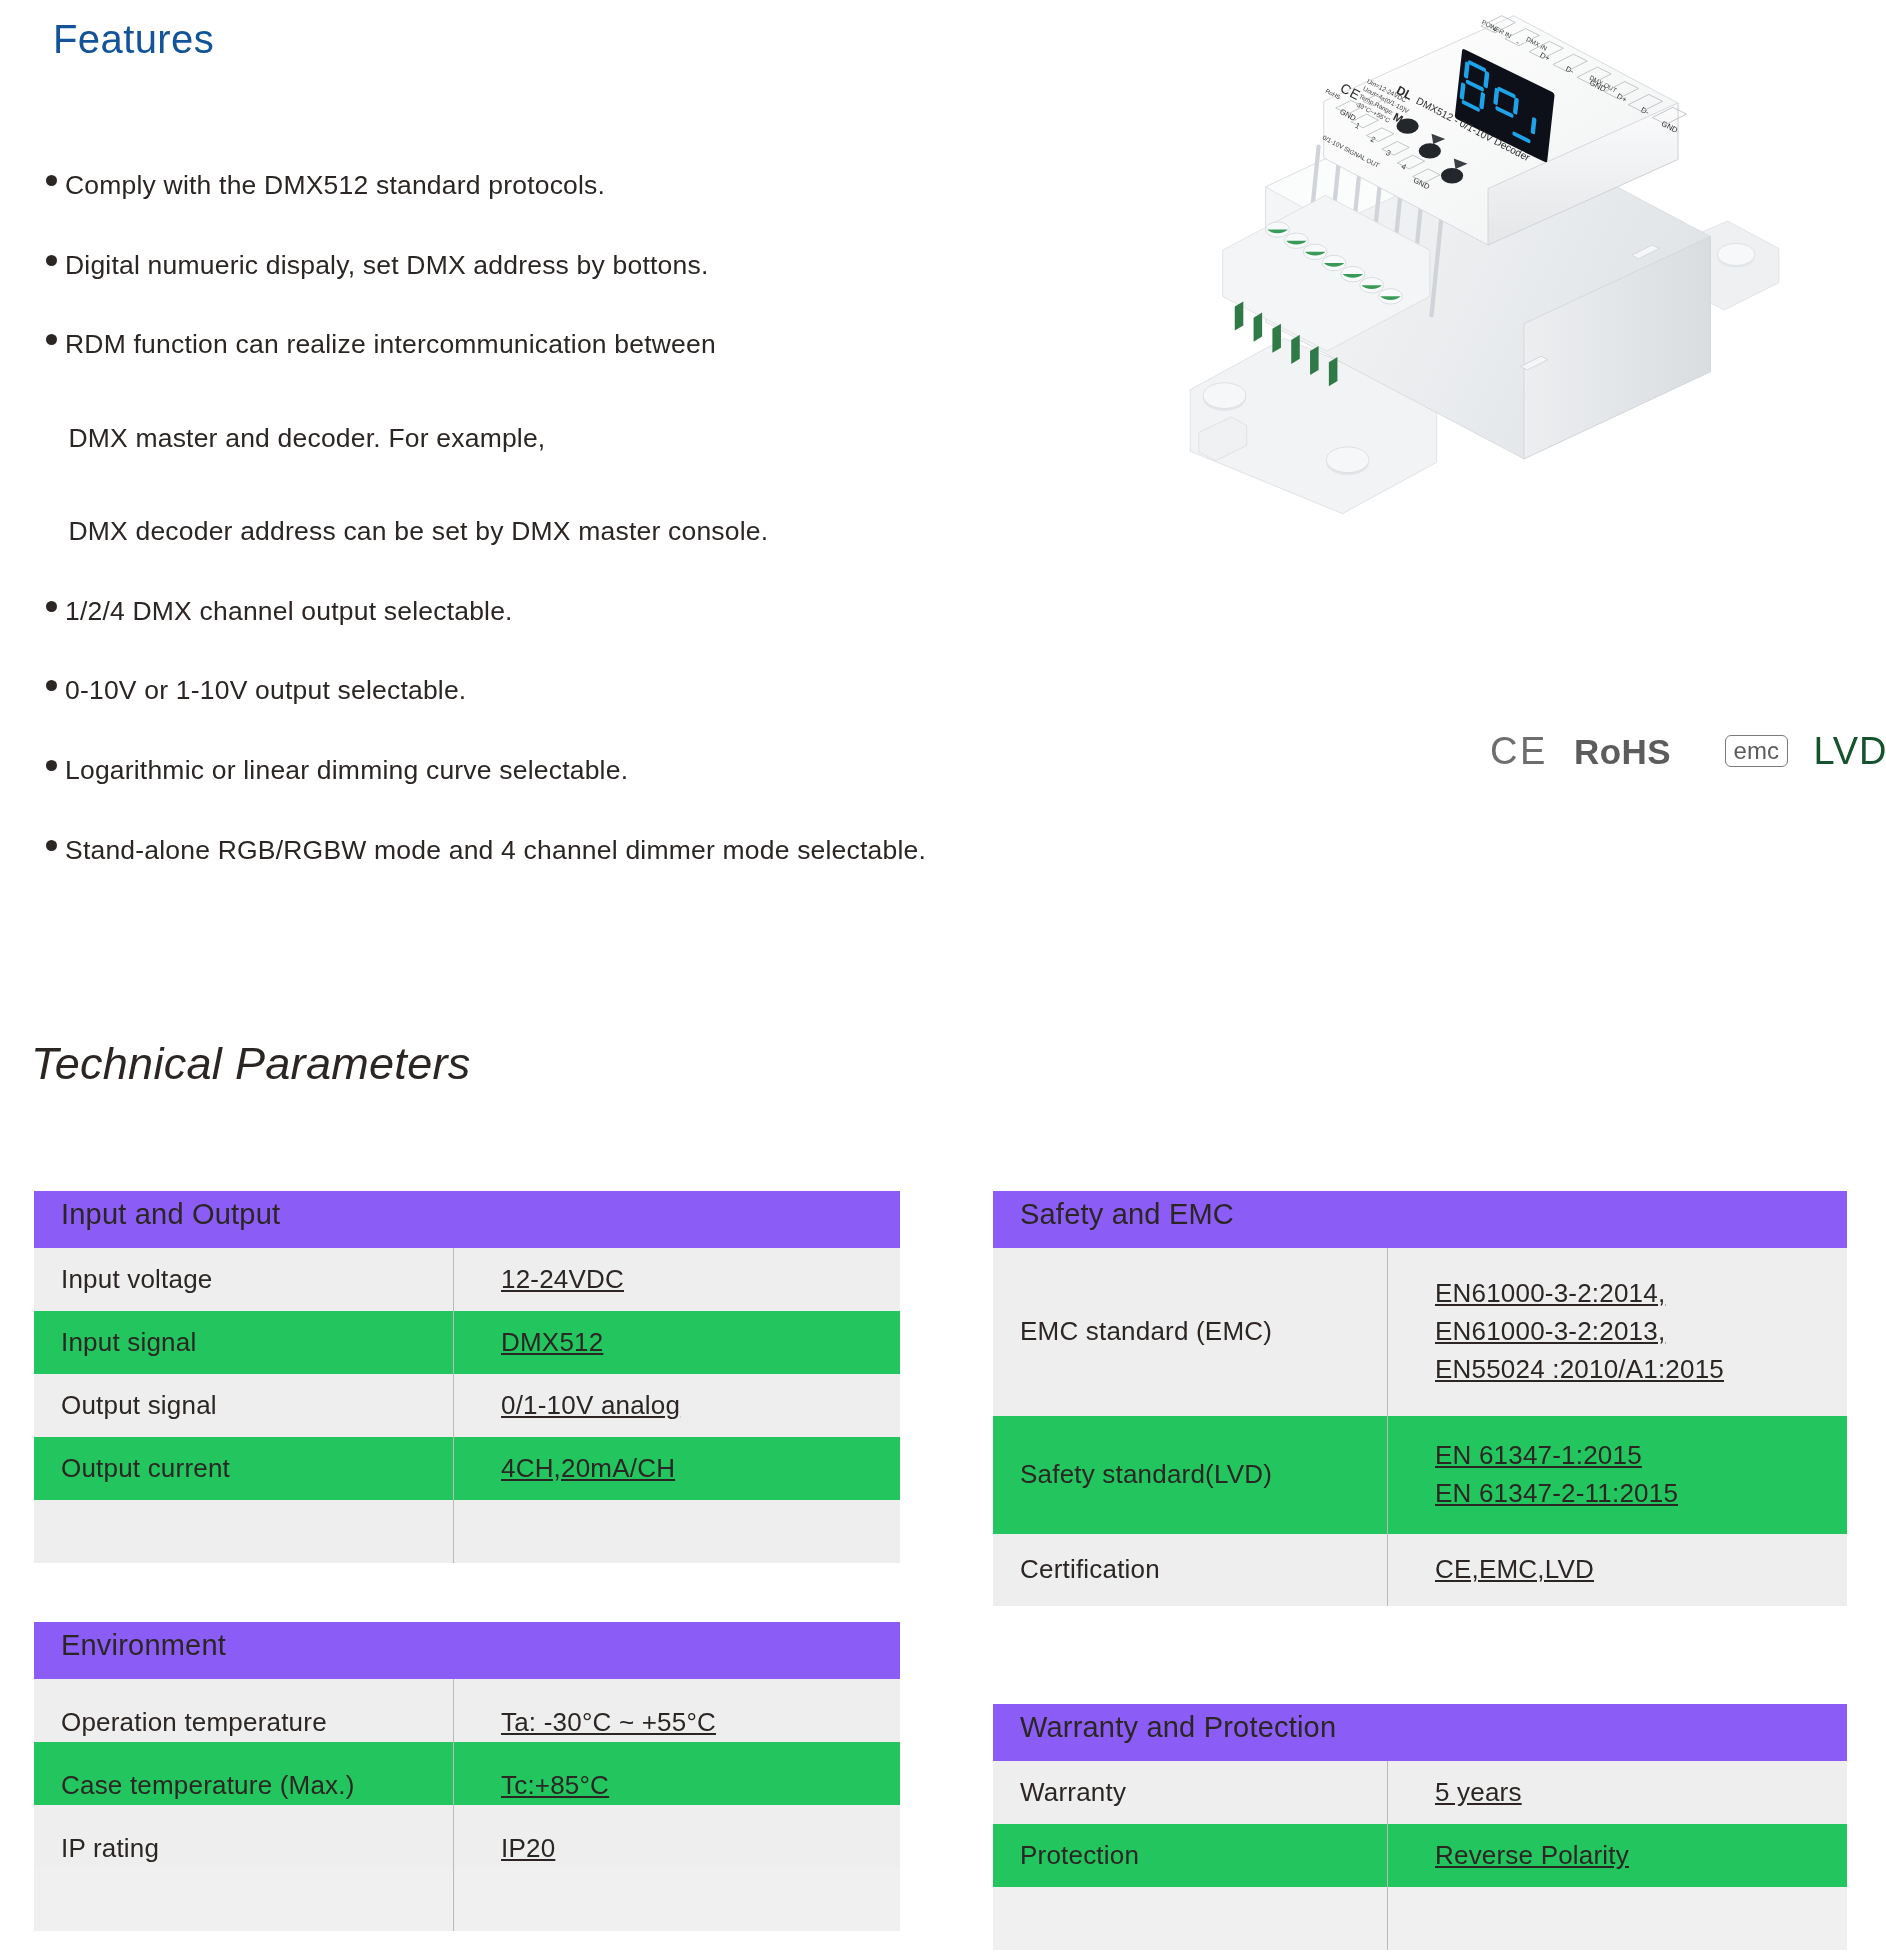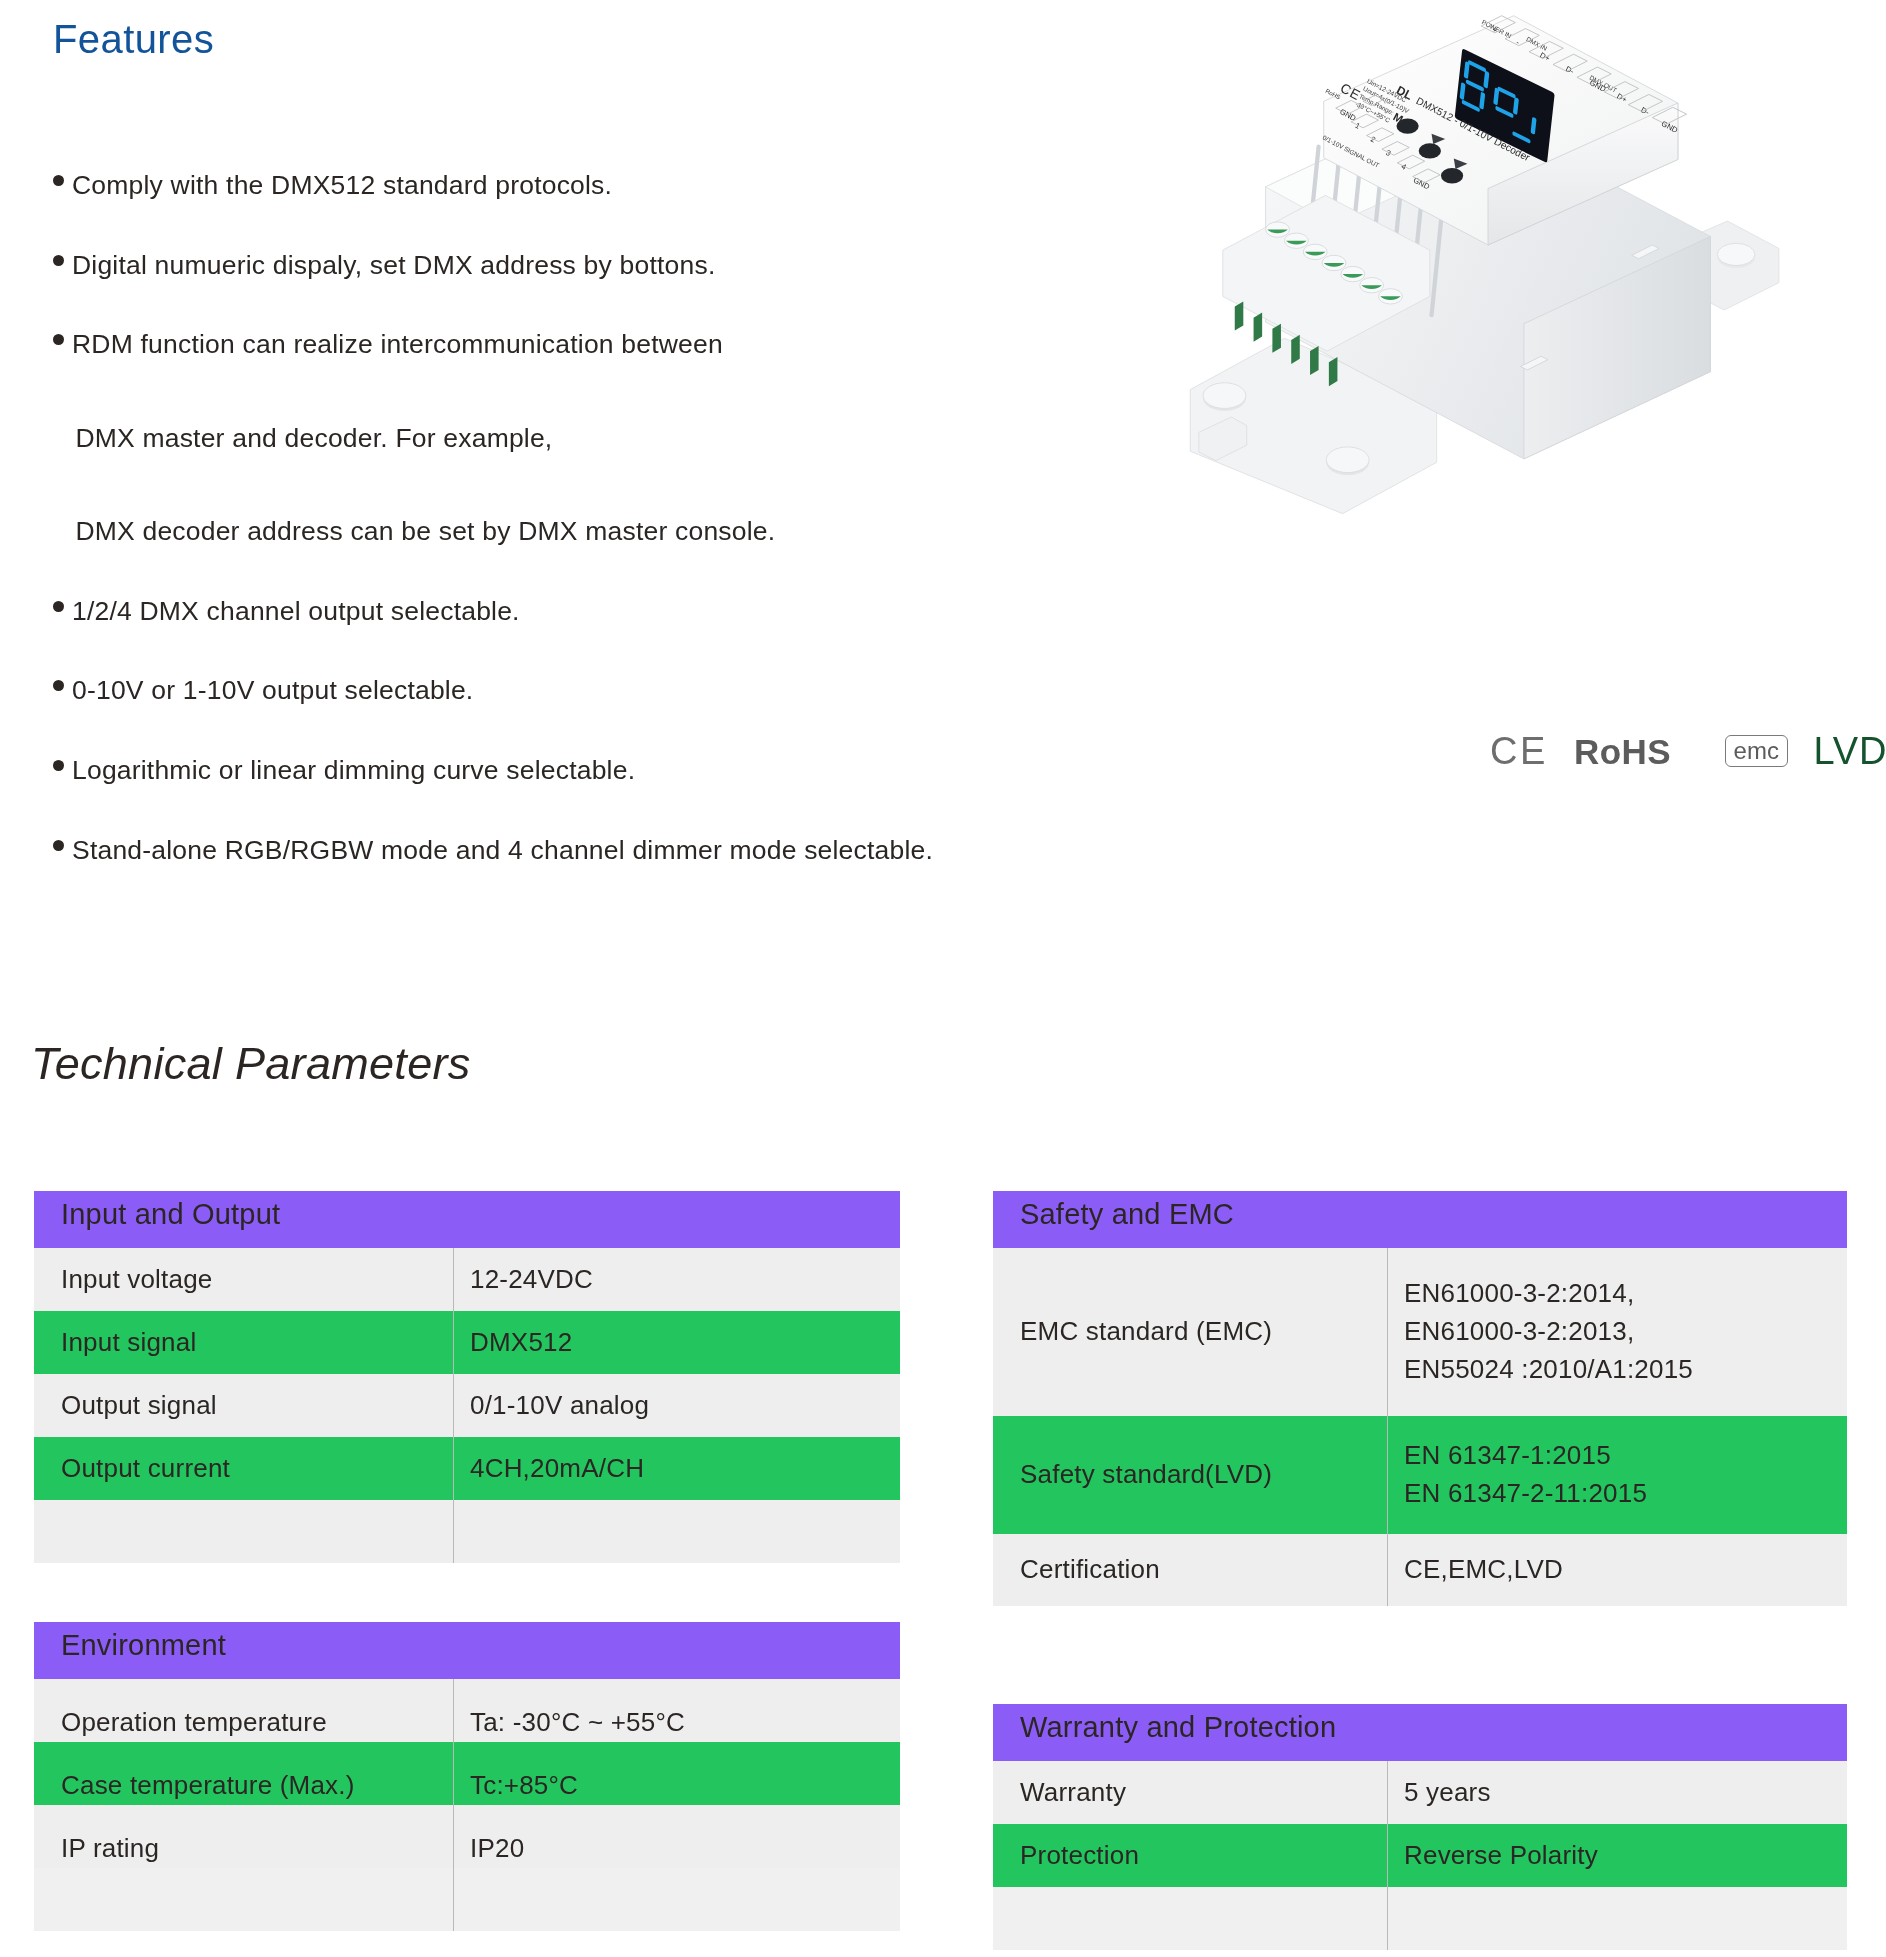--- a/index.html
+++ b/index.html
@@ -24,21 +24,21 @@
     font-size: 40px;
     font-weight: 400;
     letter-spacing: 0.4px;
     color: #13539a;
     line-height: 1;
   }
 
   
   .features-list {
     position: absolute;
-    left: 53px;
+    left: 46px;
     top: 163px;
     width: 1104px;
   }
   .feature-row {
     display: flex;
     align-items: flex-start;
     margin-bottom: 34px;
   }
   .feature-bullet {
     width: 19px;
@@ -172,21 +172,21 @@
     background: #f0f0f0;
   }
   .spec-key, .spec-val {
     font-size: 26px;
     font-weight: 300;
     color: #2b2623;
     line-height: 1.45;
     letter-spacing: 0.2px;
   }
   .spec-key { padding-left: 27px; box-sizing: border-box; }
-  .spec-val { padding-left: 17px; box-sizing: border-box; }
+  .spec-val { padding-left: 48px; box-sizing: border-box; text-decoration: underline; }
   .spec-val .line { display: block; }
 
   
   #table-io { left: 34px; top: 1191px; width: 866px; }
   #table-io .spec-divider { left: 419px; }
   #table-io .spec-key { width: 419px; }
   #table-io .spec-row { height: 63px; }
 
   
   #table-env { left: 34px; top: 1622px; width: 866px; }

